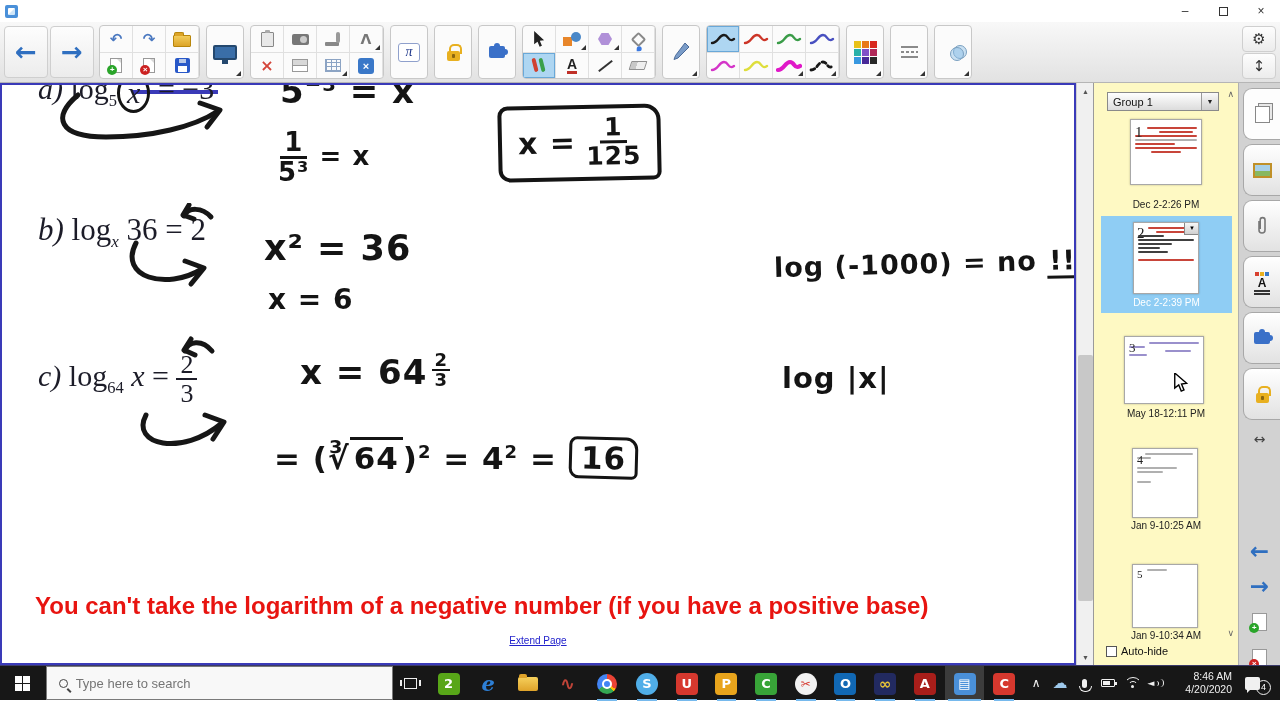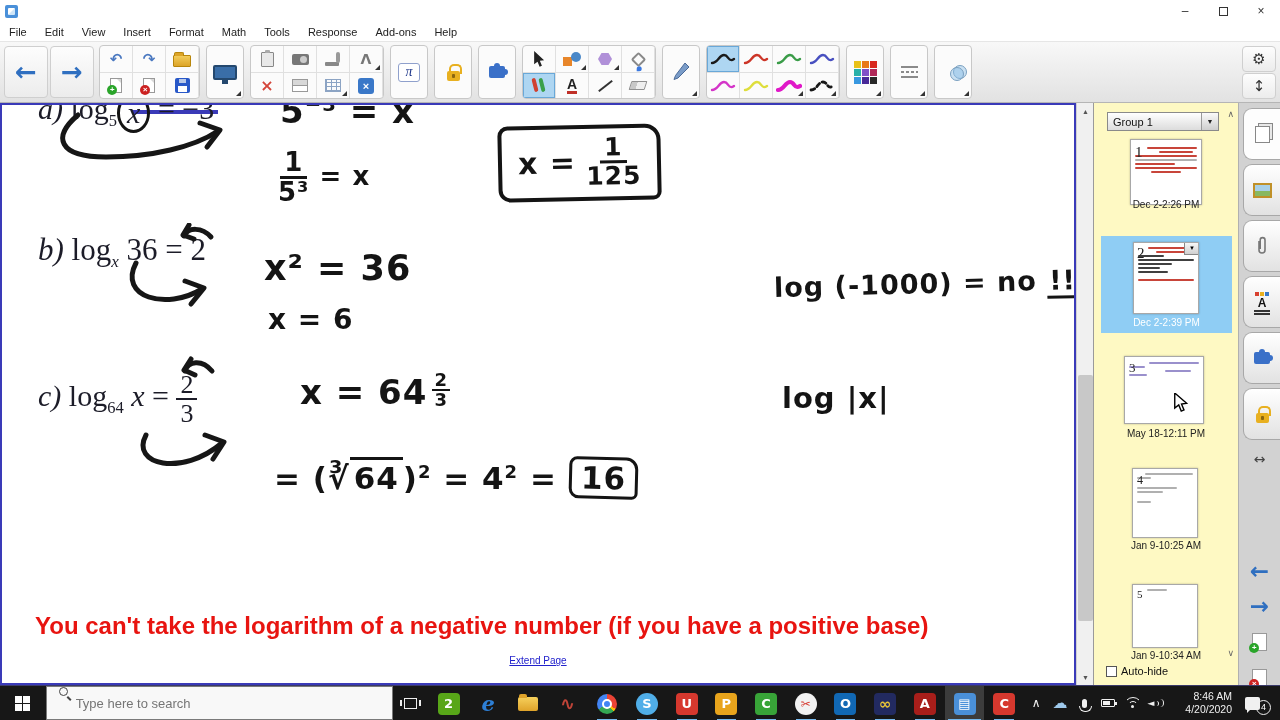--- a/index.html
+++ b/index.html
@@ -151,21 +151,21 @@
 .stripmid{position:absolute;width:100%;text-align:center;font-family:"DejaVu Sans",sans-serif;color:#444}
 .stripnav{position:absolute;width:100%;display:flex;justify-content:center}
 .stripnav .bluearrow{font-size:23px}
 .bigpage{width:15px;height:18px;background:#fff;border:1px solid #999;position:relative}
 
 
 .taskbar{height:35px;background:#171717;display:flex;align-items:stretch;position:relative;border-top:1px solid #3a3a6a}
 .startbtn{width:46px;display:flex;align-items:center;justify-content:center}
 .winlogo{display:grid;grid-template-columns:7px 7px;grid-auto-rows:7px;gap:1px}
 .winlogo span{background:#fdfdfd}
-.searchbox{width:350px;background:#f8f8f8;border:1px solid #7a7a7a;display:flex;padding-left:12px;gap:8px}
+.searchbox{width:350px;background:#f8f8f8;border:1px solid #7a7a7a;display:flex;align-items:center;padding-left:12px;gap:8px}
 .mag{width:9px;height:9px;border:1.6px solid #444;border-radius:50%;position:relative}
 .mag::after{content:"";position:absolute;left:8px;top:8px;width:5px;height:1.6px;background:#444;transform:rotate(45deg);transform-origin:0 0}
 .searchbox input{border:none;outline:none;background:transparent;font-size:13px;color:#333;width:280px;font-family:"Liberation Sans",sans-serif}
 .taskview{width:36px;display:flex;align-items:center;justify-content:center}
 .tv-ic{width:13px;height:11px;border:1.5px solid #eee;position:relative}
 .tv-ic::before{content:"";position:absolute;left:-5px;top:1px;width:2px;height:6px;background:#eee}
 .tv-ic::after{content:"";position:absolute;right:-5px;top:1px;width:2px;height:6px;background:#eee}
 .app{width:40px;height:35px;display:flex;align-items:center;justify-content:center;position:relative}
 .app.run::after{content:"";position:absolute;bottom:0;left:10px;right:10px;height:2px;background:#76b9ed}
 .app.act{background:rgba(255,255,255,.16)}
@@ -209,32 +209,20 @@
         </button>
       <button class="winbtn">
           <span class="maxglyph"></span>
         </button>
       <button class="winbtn">
           <span>×</span>
         </button>
     </div>
   </div>
 
-  <div class="menubar">
-    <span class="menuitem">File</span>
-    <span class="menuitem">Edit</span>
-    <span class="menuitem">View</span>
-    <span class="menuitem">Insert</span>
-    <span class="menuitem">Format</span>
-    <span class="menuitem">Math</span>
-    <span class="menuitem">Tools</span>
-    <span class="menuitem">Response</span>
-    <span class="menuitem">Add-ons</span>
-    <span class="menuitem">Help</span>
-  </div>
 
   <div class="toolbar">
     <button class="navbig">
         <span class="bluearrow">←</span>
       </button>
     <button class="navbig">
         <span class="bluearrow">→</span>
       </button>
 
     <div class="tgroup">
@@ -559,21 +547,21 @@
       <div class="thumb" style="left:36px;top:36px;width:72px;height:66px;">
         <span class="pgnum" style="font-size:15px;position:absolute;left:4px;top:4px;">1</span>
         <div class="ml r" style="margin-top:7px;margin-left:16px;"></div>
           <div class="ml r" style="width:34px;margin-left:28px;"></div>
         <div class="ml r"></div>
           <div class="ml g"></div>
           <div class="ml r" style="width:40px;"></div>
           <div class="ml r"></div>
           <div class="ml r" style="width:30px;margin-left:20px;"></div>
       </div>
-      <div class="tcap" style="top:96px;">Dec 2-2:26 PM</div>
+      <div class="tcap" style="top:116px;">Dec 2-2:26 PM</div>
 
       <div class="selwrap" style="background: rgb(143, 205, 244);">
         <div class="thumb" style="left:32px;top:6px;width:66px;height:72px;">
           <span class="pgnum" style="font-size:15px;position:absolute;left:3px;top:2px;">2</span>
           <div class="ml r" style="margin-top:4px;margin-left:14px;"></div>
             <div class="ml r" style="width:30px;margin-left:22px;"></div>
           <div class="ml k" style="width:26px;"></div>
             <div class="ml k"></div>
             <div class="ml k" style="width:34px;"></div>
             <div class="ml k" style="width:22px;"></div>

